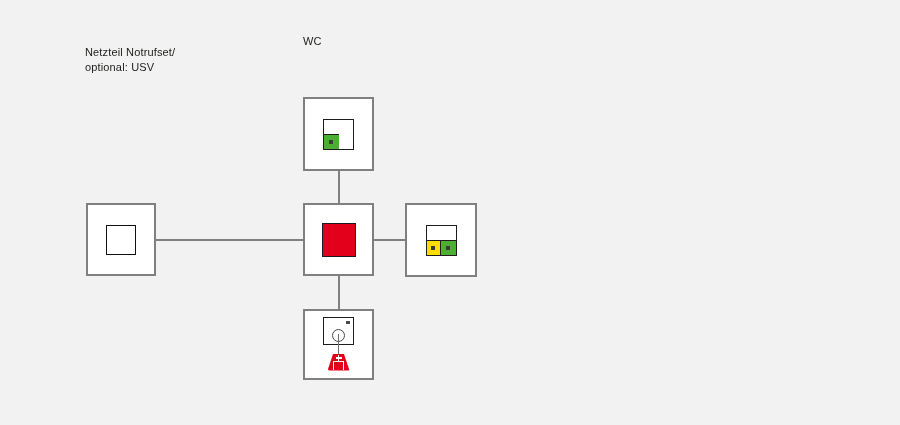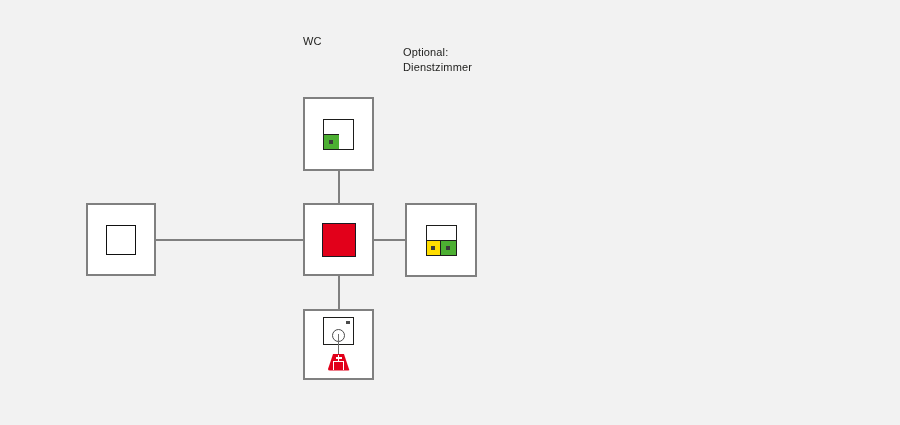--- a/index.html
+++ b/index.html
@@ -193,25 +193,25 @@
     top: 50%; left: 0.5px;
     height: 1.4px; width: 6px;
     margin-top: -0.7px;
   }
 </style>
 </head>
 <body>
 
 <div id="canvas">
 
+  <div class="col-label" style="left:85px; top:45px; width:200px;">Netzteil Notrufset/
+optional: USV</div>
 
   <div class="col-label" style="left:303px; top:34px; width:90px;">WC</div>
 
-  <div class="col-label" style="left:403px; top:45px; width:140px;">Optional:
-Dienstzimmer</div>
 
   <div class="connector h" style="left:156px; top:239px; width:149px;"></div>
 
   <div class="connector h" style="left:373px; top:239px; width:32px;"></div>
 
   <div class="connector v" style="left:338px; top:170px; height:35px;"></div>
 
   <div class="connector v" style="left:338px; top:274px; height:36px;"></div>
 
   <div class="node" style="left:303px; top:97px; width:71px; height:74px;">

